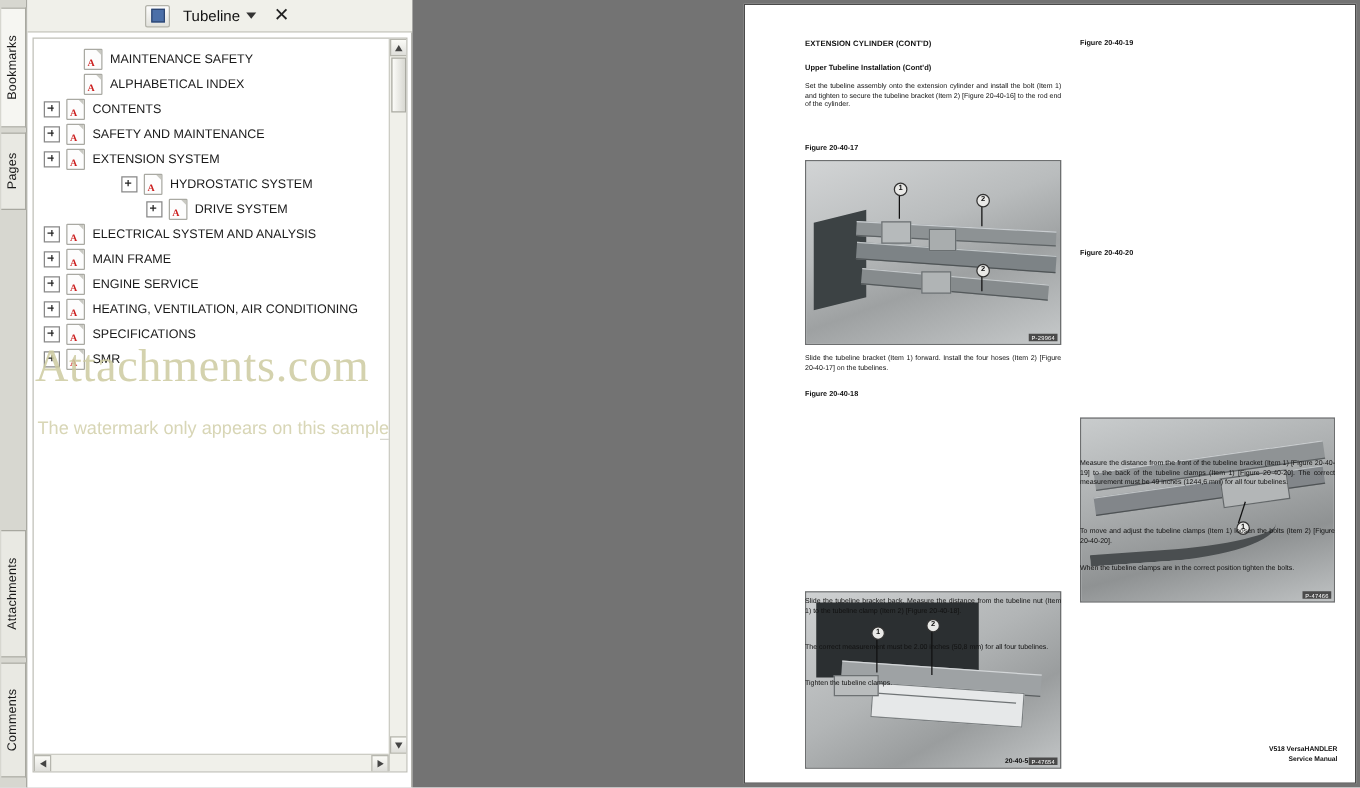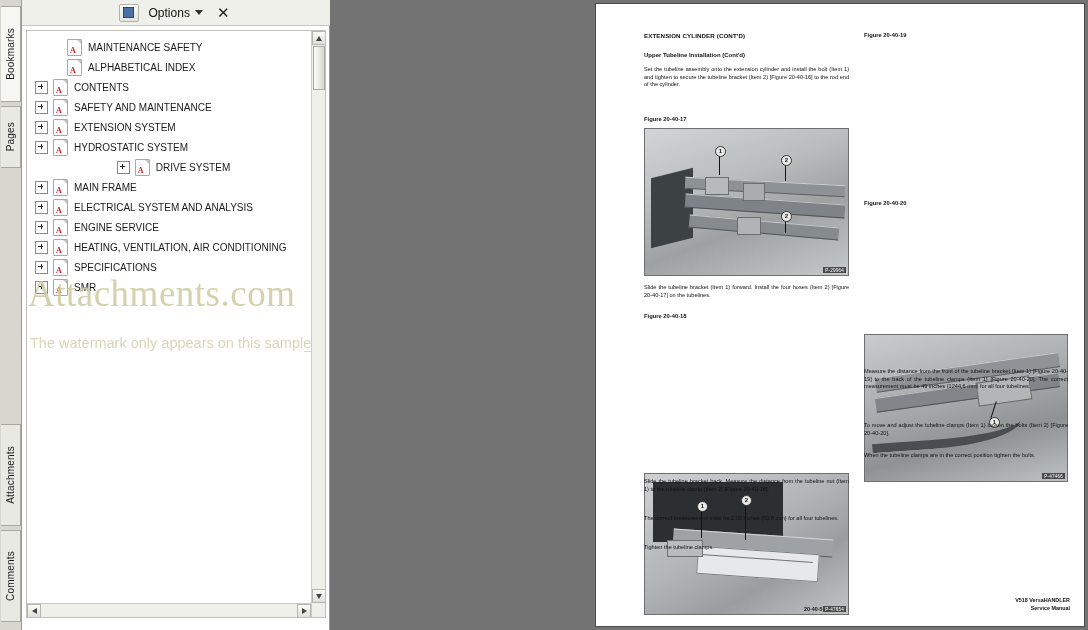--- a/index.html
+++ b/index.html
@@ -351,21 +351,21 @@
   </div>
 </div>
 
 <div id="bm-panel">
 
   <div id="bm-toolbar">
     <span class="tb-icon">
         <span class="sq"></span>
       </span>
     <span class="tb-options">
-      <span>Options</span>
+      <span>Tubeline</span>
       <span class="caret-dn"></span>
     </span>
     <span class="tb-close">✕</span>
   </div>
 
   <div id="bm-body">
     <div id="bm-list">
 
       <div class="bm-row">
         <span class="expander hidden"></span>
@@ -390,42 +390,42 @@
         <span class="pdf-ico"></span>
         <span>SAFETY AND MAINTENANCE</span>
       </div>
 
       <div class="bm-row" style="padding-left:8px;">
         <span class="expander"></span>
         <span class="pdf-ico"></span>
         <span>EXTENSION SYSTEM</span>
       </div>
 
-      <div class="bm-row" style="padding-left:8px;">
+      <div class="bm-row" style="padding-left:8px;justify-content:center;">
         <span class="expander"></span>
         <span class="pdf-ico"></span>
         <span>HYDROSTATIC SYSTEM</span>
       </div>
 
       <div class="bm-row" style="padding-left:8px;justify-content:center;">
         <span class="expander"></span>
         <span class="pdf-ico"></span>
         <span>DRIVE SYSTEM</span>
       </div>
 
       <div class="bm-row" style="padding-left:8px;">
         <span class="expander"></span>
         <span class="pdf-ico"></span>
+        <span>ELECTRICAL SYSTEM AND ANALYSIS</span>
+      </div>
+
+      <div class="bm-row" style="padding-left:8px;">
+        <span class="expander"></span>
+        <span class="pdf-ico"></span>
         <span>MAIN FRAME</span>
-      </div>
-
-      <div class="bm-row" style="padding-left:8px;">
-        <span class="expander"></span>
-        <span class="pdf-ico"></span>
-        <span>ELECTRICAL SYSTEM AND ANALYSIS</span>
       </div>
 
       <div class="bm-row" style="padding-left:8px;">
         <span class="expander"></span>
         <span class="pdf-ico"></span>
         <span>ENGINE SERVICE</span>
       </div>
 
       <div class="bm-row" style="padding-left:8px;">
         <span class="expander"></span>

